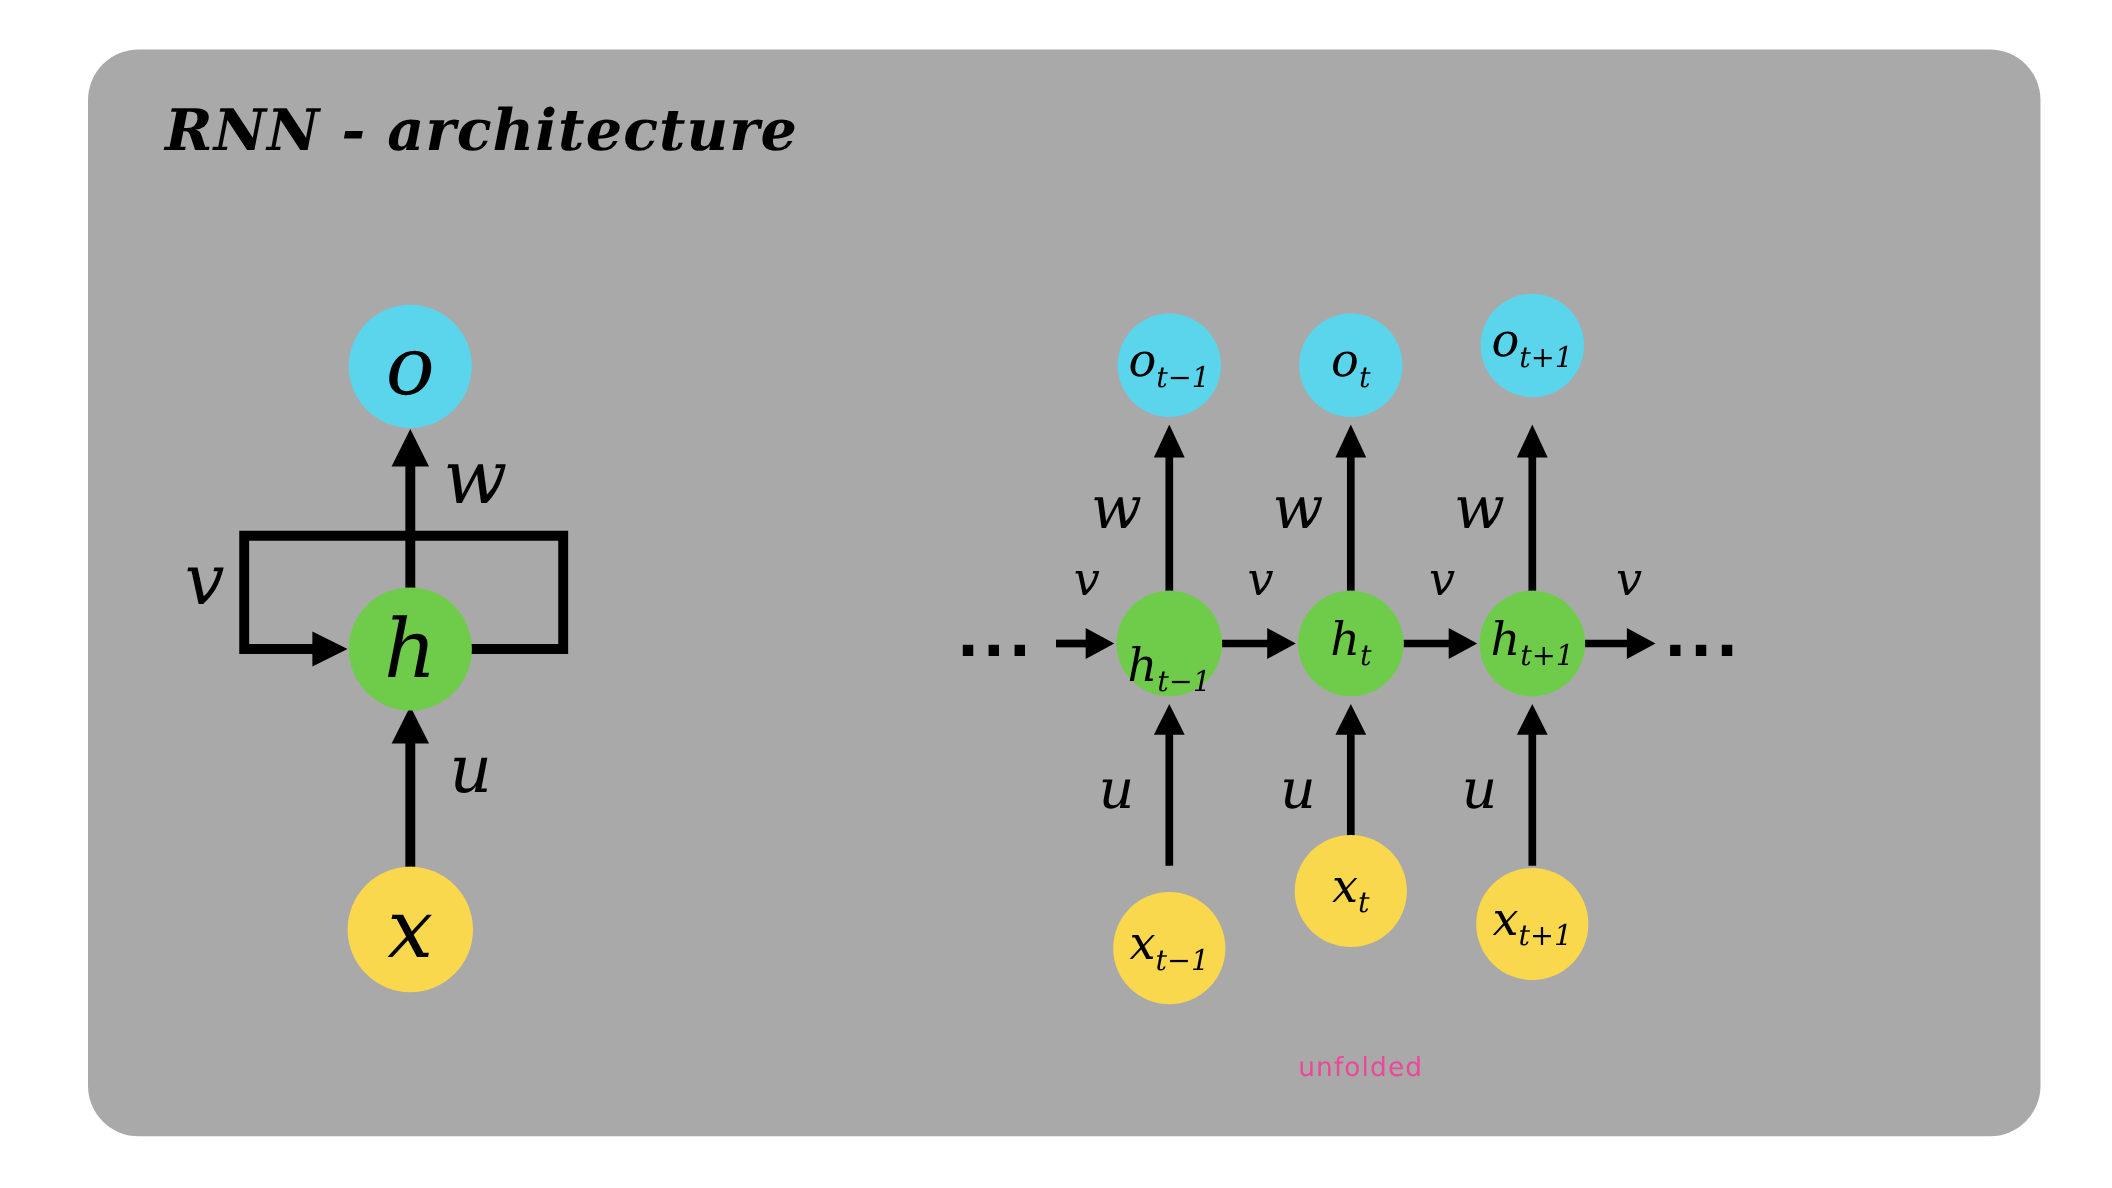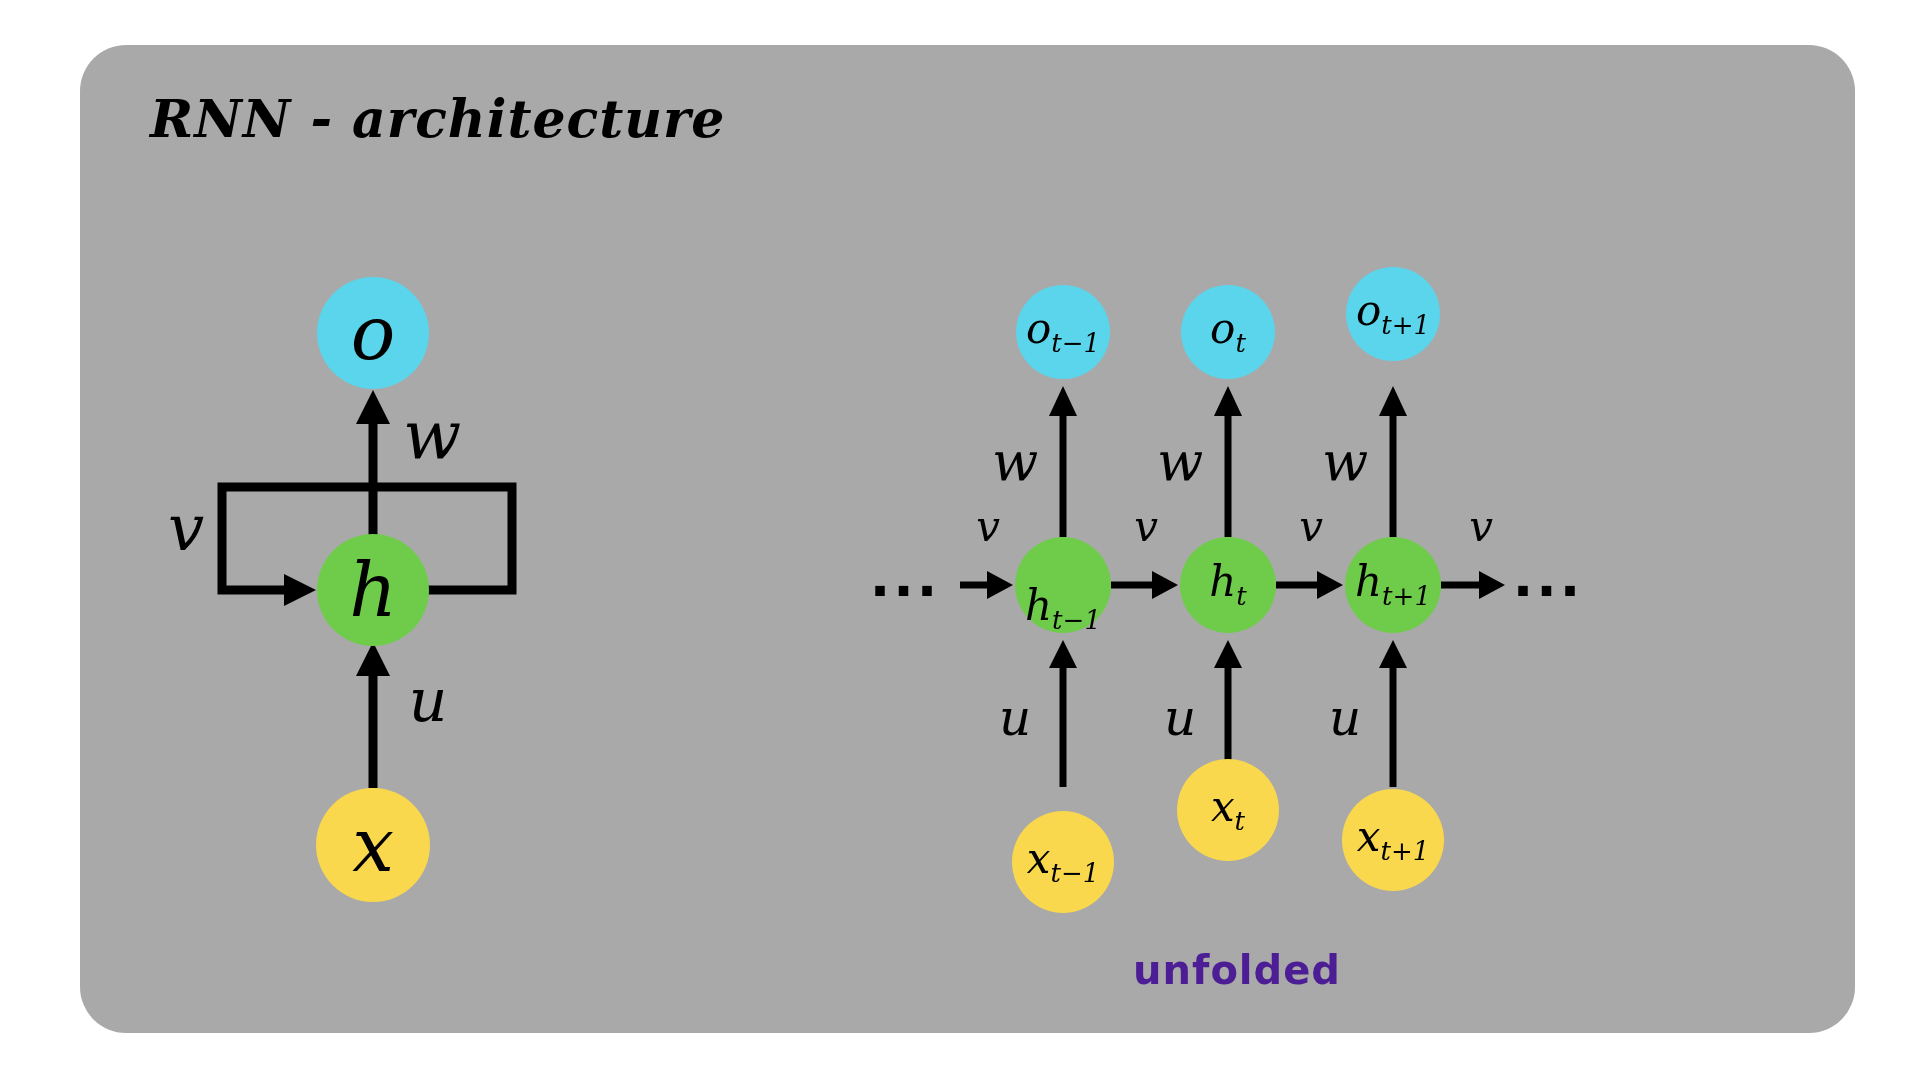--- a/index.html
+++ b/index.html
@@ -27,21 +27,21 @@
   .node.out{background:var(--output-node);}
   .node.hid{background:var(--hidden-node);}
   .node.inp{background:var(--input-node);}
   .math{font-family:"DejaVu Serif",serif;font-style:italic;line-height:1;}
   .math sub{font-size:0.62em;font-style:italic;line-height:1;}
   .folded .math{font-size:74px;}
   .unfolded-node .math{font-size:42px;}
   .wlabel{position:absolute;font-family:"DejaVu Serif",serif;font-style:italic;color:#000;line-height:1;}
   .overlay{position:absolute;left:0;top:0;width:1920px;height:1080px;pointer-events:none;}
   .ellipsis{position:absolute;font-weight:bold;font-size:54px;letter-spacing:3px;color:#000;line-height:1;}
-  .caption{position:absolute;font-size:40px;color:#4c1d95;font-family:"DejaVu Sans",sans-serif;letter-spacing:1px;font-weight:bold;}
+  .caption{position:absolute;font-size:24px;color:#ec4899;font-family:"DejaVu Sans",sans-serif;letter-spacing:1px;}
 </style>
 </head>
 <body>
 
 <div class="canvas">
   <div class="panel"></div>
 
   <div class="title">RNN - architecture</div>
 
   <svg class="overlay" viewBox="0 0 1920 1080">

